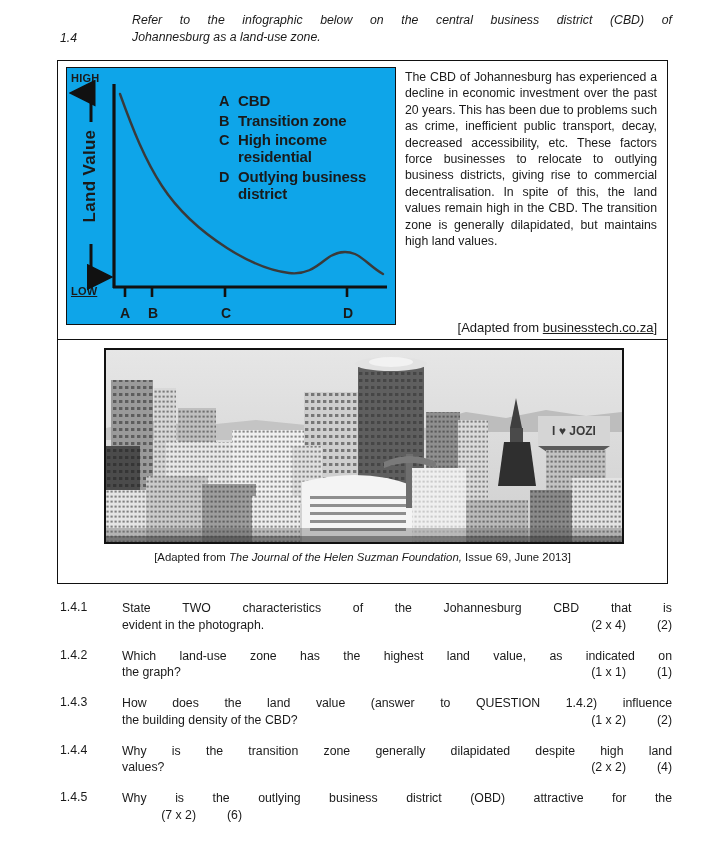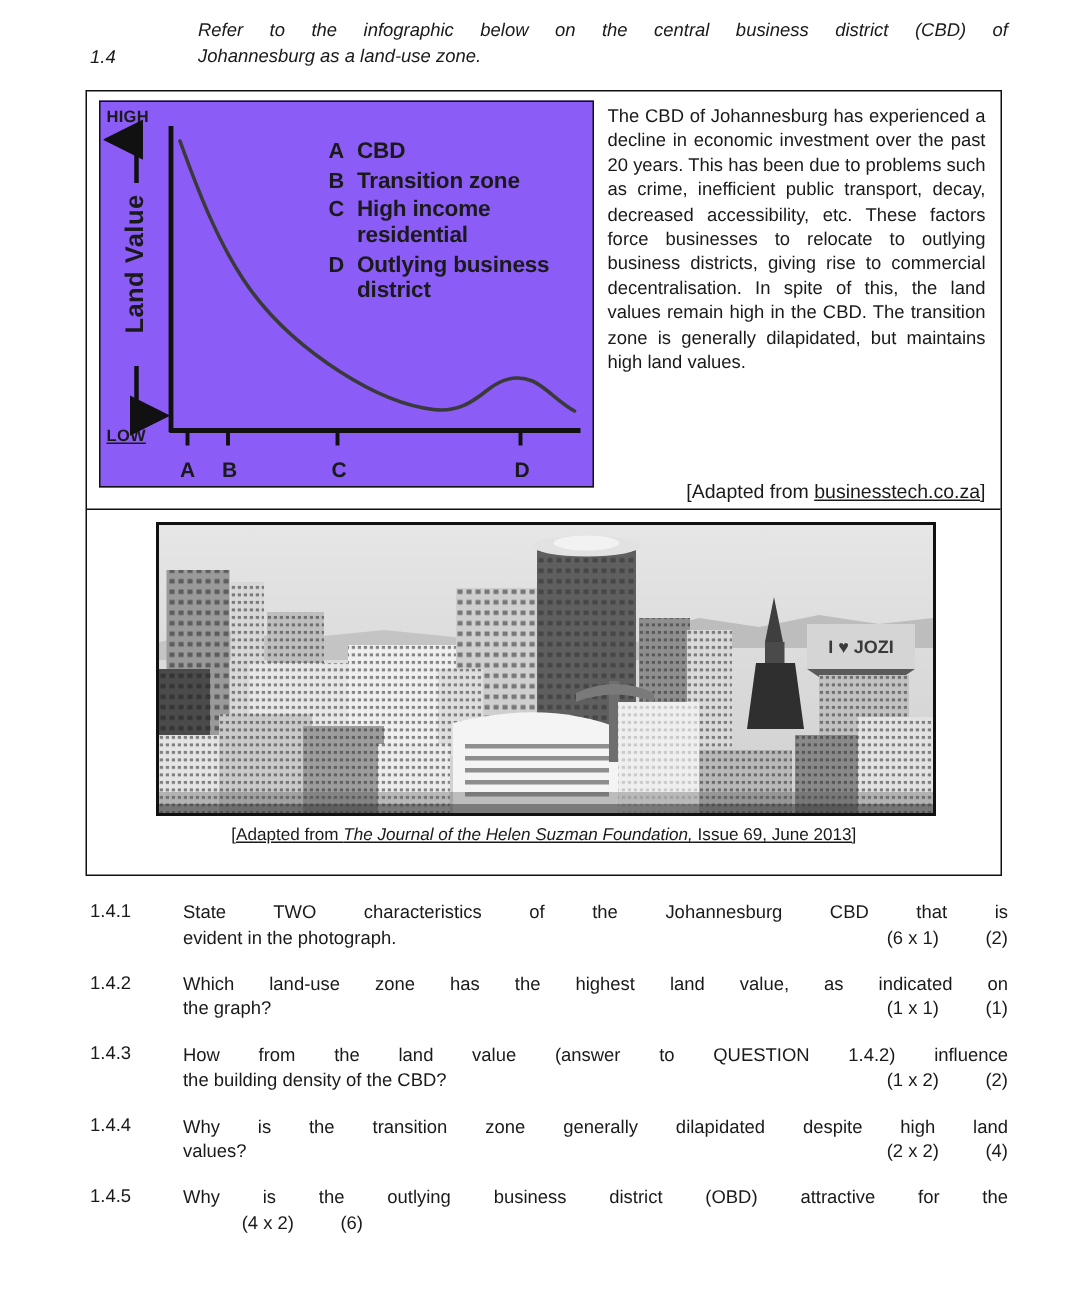--- a/index.html
+++ b/index.html
@@ -40,21 +40,21 @@
     border-bottom: 1.6px solid #111;
     padding: 6px 8px 0 8px;
   }
   .info-flex { display: flex; align-items: flex-start; gap: 9px; }
 
   
   .graphbox {
     position: relative;
     width: 330px; height: 258px;
     border: 1.8px solid #111;
-    background: #8b5cf6;
+    background: #0ea5e9;
     flex: 0 0 330px;
   }
   .ylab-wrap {
     position: absolute;
     left: 2px; top: 0; width: 44px; height: 100%;
   }
   .hi-txt, .lo-txt {
     position: absolute; left: 2px;
     font-weight: bold; font-size: 11px; letter-spacing: .2px;
   }
@@ -121,21 +121,20 @@
     width: 520px; height: 196px;
     border: 2px solid #111;
     overflow: hidden;
     background: #bef264;
   }
   .photo-caption {
     position: absolute;
     left: 0; top: 211px; width: 100%;
     text-align: center;
     font-size: 11.4px;
-    text-decoration: underline;
   }
   .photo-caption i { font-style: italic; }
 
   
   .questions { position: absolute; left: 60px; top: 600px; width: 612px; }
   .qrow { display: flex; align-items: flex-start; margin-bottom: 14.5px; }
   .qnum { width: 62px; flex: 0 0 62px; font-size: 12.3px; }
   .qbody { flex: 1 1 auto; position: relative; line-height: 16.5px; }
   .qline1 { text-align: justify; text-align-last: justify; padding-right: 0px; }
   .qline2 { display: flex; align-items: baseline; }
@@ -345,42 +344,42 @@
 </div>
 
 <div class="questions">
 
   <div class="qrow">
     <div class="qnum">1.4.1</div>
     <div class="qbody">
       <div class="qline1">State TWO characteristics of the Johannesburg CBD that is</div>
       <div class="qline2">
         <span class="qtext2">evident in the photograph.</span>
-        <span class="qmult">(6 x 1)</span>
+        <span class="qmult">(2 x 4)</span>
         <span class="qmarks">(2)</span>
       </div>
     </div>
   </div>
 
   <div class="qrow">
     <div class="qnum">1.4.2</div>
     <div class="qbody">
       <div class="qline1">Which land-use zone has the highest land value, as indicated on</div>
       <div class="qline2">
         <span class="qtext2">the graph?</span>
         <span class="qmult">(1 x 1)</span>
         <span class="qmarks">(1)</span>
       </div>
     </div>
   </div>
 
   <div class="qrow">
     <div class="qnum">1.4.3</div>
     <div class="qbody">
-      <div class="qline1">How from the land value (answer to QUESTION 1.4.2) influence</div>
+      <div class="qline1">How does the land value (answer to QUESTION 1.4.2) influence</div>
       <div class="qline2">
         <span class="qtext2">the building density of the CBD?</span>
         <span class="qmult">(1 x 2)</span>
         <span class="qmarks">(2)</span>
       </div>
     </div>
   </div>
 
   <div class="qrow">
     <div class="qnum">1.4.4</div>
@@ -392,18 +391,18 @@
         <span class="qmarks">(4)</span>
       </div>
     </div>
   </div>
 
   <div class="qrow">
     <div class="qnum">1.4.5</div>
     <div class="qbody">
       <div class="qline1">Why is the outlying business district (OBD) attractive for the</div>
       <div class="qline2">
-        <span class="qmult">(4 x 2)</span>
+        <span class="qmult">(7 x 2)</span>
         <span class="qmarks">(6)</span>
       </div>
     </div>
   </div>
 </div>
 
 </body></html>

